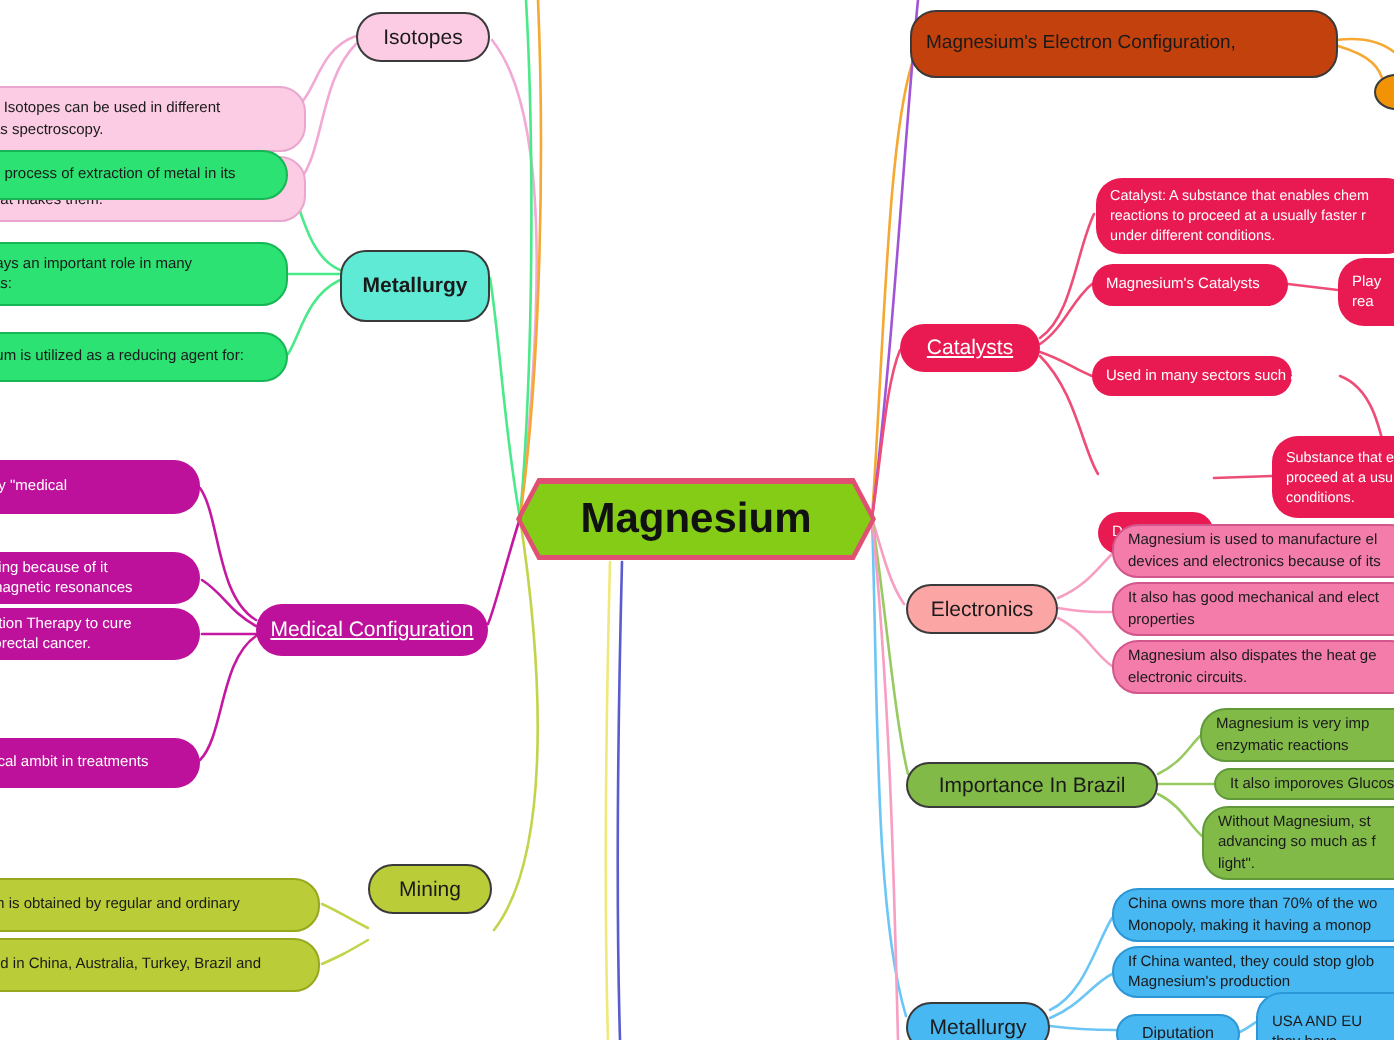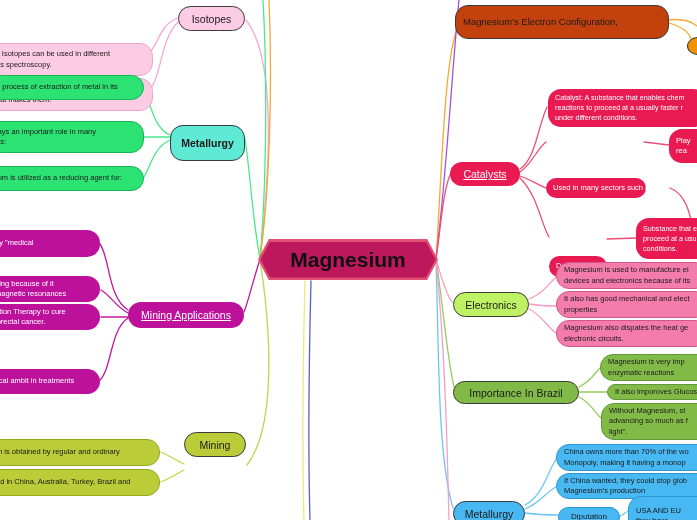--- a/index.html
+++ b/index.html
@@ -119,21 +119,21 @@
   </div>
   <div class="node child b-met" style="left: -12px; top: 121px; width: 156px; height: 32px; background: rgb(44, 226, 115);">
     <div class="ln">lays an important role in many</div>
     <div class="ln">as:</div>
   </div>
   <div class="node child b-met" style="left: -12px; top: 166px; width: 156px; height: 25px; background: rgb(44, 226, 115);">
     <div class="ln">ium is utilized as a reducing agent for:</div>
   </div>
 
   <div class="node topic noborder b-med" style="left: 128px; top: 302px; width: 116px; height: 26px; background: rgb(189, 16, 155);">
-    <div class="ln">Mining Applications</div>
+    <div class="ln">Medical Configuration</div>
   </div>
   <div class="node child b-med" style="left: -12px; top: 230px; width: 112px; height: 27px; background: rgb(189, 16, 155);">
     <div class="ln">ny "medical</div>
   </div>
   <div class="node child b-med" style="left: -12px; top: 276px; width: 112px; height: 26px; background: rgb(189, 16, 155);">
     <div class="ln">ging because of it</div>
     <div class="ln">magnetic resonances</div>
   </div>
   <div class="node child b-med" style="left: -12px; top: 304px; width: 112px; height: 26px; background: rgb(189, 16, 155);">
     <div class="ln">ation Therapy to cure</div>
@@ -147,55 +147,58 @@
     <div class="ln">Mining</div>
   </div>
   <div class="node child b-min" style="left: -12px; top: 439px; width: 172px; height: 27px; background: rgb(186, 204, 55);">
     <div class="ln">m is obtained by regular and ordinary</div>
   </div>
   <div class="node child b-min" style="left: -12px; top: 469px; width: 172px; height: 27px; background: rgb(186, 204, 55);">
     <div class="ln">nd in China, Australia, Turkey, Brazil and</div>
   </div>
 
   <div class="hexOuter" style="left: 258px; top: 239px; width: 180px; height: 41px; background: rgb(224, 80, 114);">
-    <div class="hexInner" style="background: #be185d;">
+    <div class="hexInner" style="background: #84cc16;">
       <span>Magnesium</span>
     </div>
   </div>
 
   <div class="node topic" style="left: 455px; top: 5px; width: 214px; height: 34px; font-size: 9.5px; line-height: 12px; align-items: flex-start; text-align: left; background: #c2410c;">
     <div class="ln">Magnesium's Electron Configuration,</div>
   </div>
   <div class="node ellipseNode darkborder" style="left: 687px; top: 37px; width: 22px; height: 18px; background: rgb(241, 147, 4);"></div>
 
   <div class="node topic noborder b-cat" style="left: 450px; top: 162px; width: 70px; height: 24px; background: rgb(233, 26, 82);">
     <div class="ln">Catalysts</div>
   </div>
   <div class="node child b-cat" style="left: 548px; top: 89px; width: 158px; height: 38px; font-size: 7.2px; line-height: 10px; background: rgb(233, 26, 82);">
     <div class="ln">Catalyst: A substance that enables chem</div>
     <div class="ln">reactions to proceed at a usually faster r</div>
     <div class="ln">under different conditions.</div>
   </div>
+  <div class="node child b-cat" style="left: 546px; top: 132px; width: 98px; height: 21px; background: rgb(233, 26, 82);">
+    <div class="ln">Magnesium's Catalysts</div>
+  </div>
   <div class="node child b-cat darkborder" style="left: 669px; top: 129px; width: 55px; height: 34px; background: rgb(233, 26, 82);">
     <div class="ln">Play</div>
     <div class="ln">rea</div>
   </div>
   <div class="node child b-cat" style="left: 546px; top: 178px; width: 100px; height: 20px; background: rgb(233, 26, 82);">
     <div class="ln">Used in many sectors such as:</div>
   </div>
   <div class="node child b-cat" style="left: 549px; top: 228px; width: 58px; height: 21px; background: rgb(233, 26, 82); margin-top: 28px;">
     <div class="ln">Definition:</div>
   </div>
   <div class="node child b-cat" style="left: 636px; top: 218px; width: 75px; height: 41px; font-size: 7.2px; line-height: 10px; background: rgb(233, 26, 82);">
     <div class="ln">Substance that e</div>
     <div class="ln">proceed at a usu</div>
     <div class="ln">conditions.</div>
   </div>
 
-  <div class="node topic b-ele" style="left: 453px; top: 292px; width: 76px; height: 25px; background: #bef264;">
+  <div class="node topic b-ele" style="left: 453px; top: 292px; width: 76px; height: 25px; background: #fca5a5;">
     <div class="ln">Electronics</div>
   </div>
   <div class="node child b-ele" style="left: 556px; top: 262px; width: 152px; height: 27px; background: rgb(243, 124, 171);">
     <div class="ln">Magnesium is used to manufacture el</div>
     <div class="ln">devices and electronics because of its</div>
   </div>
   <div class="node child b-ele" style="left: 556px; top: 291px; width: 152px; height: 27px; background: rgb(243, 124, 171);">
     <div class="ln">It also has good mechanical and elect</div>
     <div class="ln">properties</div>
   </div>

